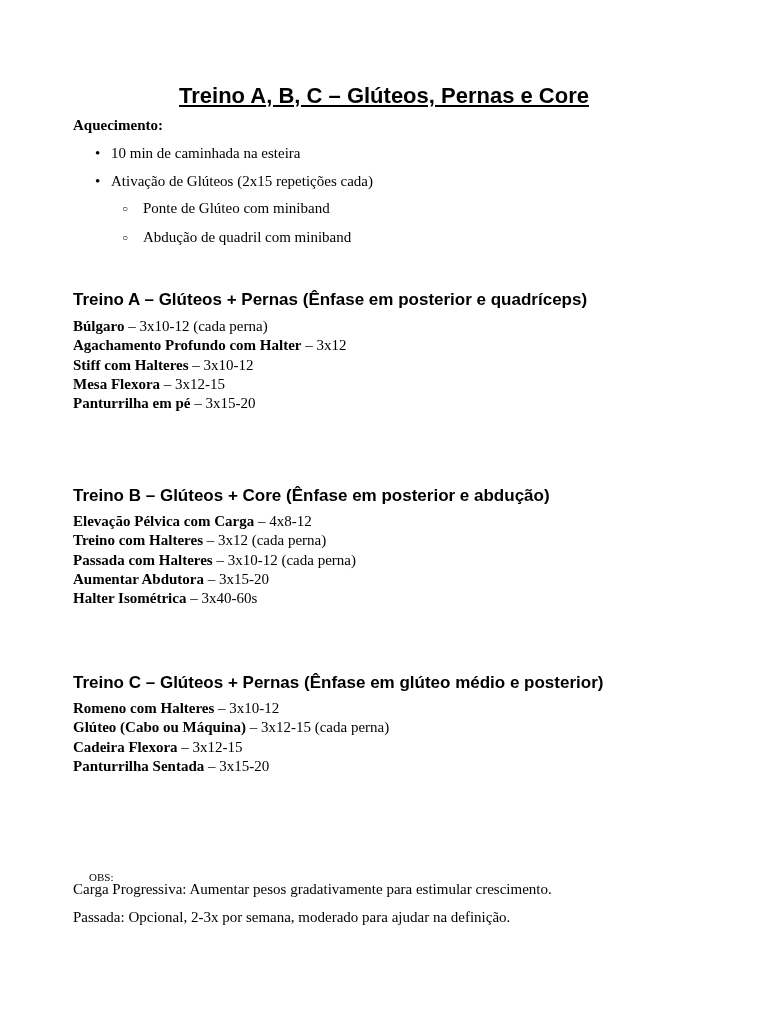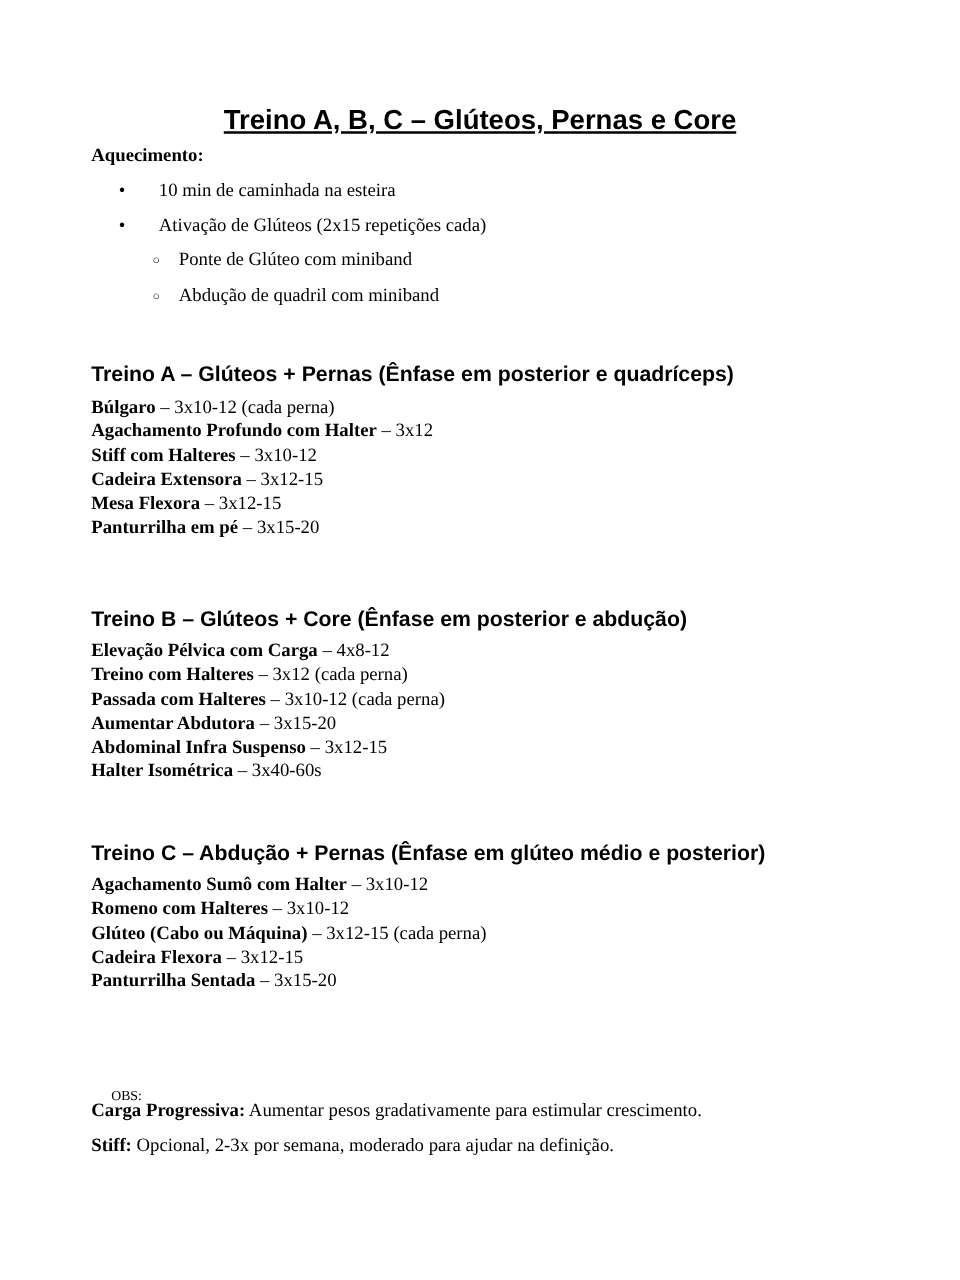--- a/index.html
+++ b/index.html
@@ -55,21 +55,21 @@
       position: absolute;
       left: 0;
       top: 0;
     }
     .bullet-row .text {
       position: absolute;
       top: 0;
     }
     .lvl1 { left: 22px; }
     .lvl1 .marker { font-size: 15px; }
-    .lvl1 .text { left: 32px; }
+    .lvl1 .text { left: 16px; }
     .lvl2 { left: 49px; }
     .lvl2 .marker { font-size: 10px; top: 1px; }
     .lvl2 .text { left: 21px; }
 
     .section-heading {
       position: absolute;
       left: 0;
       font-family: "Liberation Sans", sans-serif;
       font-weight: bold;
       font-size: 17px;
@@ -101,21 +101,21 @@
       margin: 16px;
     }
     .note {
       position: absolute;
       left: 0;
       font-size: 15px;
       line-height: 18px;
       margin: 0;
       white-space: nowrap;
     }
-    .note .note-label { font-weight: bold; }
+    .note .note-label { font-weight: normal; }
   </style>
 </head>
 <body>
 
 <div class="page">
 
   <h1 class="title">Treino A, B, C – Glúteos, Pernas e Core</h1>
 
   <p class="warmup-label">Aquecimento:</p>
 
@@ -136,41 +136,38 @@
       <span class="marker">○</span>
       <span class="text">Abdução de quadril com miniband</span>
     </div>
   </div>
 
   <h2 class="section-heading" style="top:290px">Treino A – Glúteos + Pernas (Ênfase em posterior e quadríceps)</h2>
   <ul class="exercise-list" style="top:317px">
     <li><span class="name">Búlgaro</span><span> – </span><span>3x10-12</span><span> (cada perna)</span></li>
     <li><span class="name">Agachamento Profundo com Halter</span><span> – </span><span>3x12</span><span></span></li>
     <li><span class="name">Stiff com Halteres</span><span> – </span><span>3x10-12</span><span></span></li>
-    <li><span class="name">Cadeira Extensora</span><span> – </span><span>3x12-15</span><span></span></li>
     <li><span class="name">Mesa Flexora</span><span> – </span><span>3x12-15</span><span></span></li>
     <li><span class="name">Panturrilha em pé</span><span> – </span><span>3x15-20</span><span></span></li>
   </ul>
 
   <h2 class="section-heading" style="top:486px">Treino B – Glúteos + Core (Ênfase em posterior e abdução)</h2>
   <ul class="exercise-list" style="top:512px">
     <li><span class="name">Elevação Pélvica com Carga</span><span> – </span><span>4x8-12</span><span></span></li>
     <li><span class="name">Treino com Halteres</span><span> – </span><span>3x12</span><span> (cada perna)</span></li>
     <li><span class="name">Passada com Halteres</span><span> – </span><span>3x10-12</span><span> (cada perna)</span></li>
     <li><span class="name">Aumentar Abdutora</span><span> – </span><span>3x15-20</span><span></span></li>
-    <li><span class="name">Abdominal Infra Suspenso</span><span> – </span><span>3x12-15</span><span></span></li>
     <li><span class="name">Halter Isométrica</span><span> – </span><span>3x40-60s</span><span></span></li>
   </ul>
 
-  <h2 class="section-heading" style="top:673px">Treino C – Abdução + Pernas (Ênfase em glúteo médio e posterior)</h2>
+  <h2 class="section-heading" style="top:673px">Treino C – Glúteos + Pernas (Ênfase em glúteo médio e posterior)</h2>
   <ul class="exercise-list" style="top:699px">
-    <li><span class="name">Agachamento Sumô com Halter</span><span> – </span><span>3x10-12</span><span></span></li>
     <li><span class="name">Romeno com Halteres</span><span> – </span><span>3x10-12</span><span></span></li>
     <li><span class="name">Glúteo (Cabo ou Máquina)</span><span> – </span><span>3x12-15</span><span> (cada perna)</span></li>
     <li><span class="name">Cadeira Flexora</span><span> – </span><span>3x12-15</span><span></span></li>
     <li><span class="name">Panturrilha Sentada</span><span> – </span><span>3x15-20</span><span></span></li>
   </ul>
 
   <p class="obs-label">OBS:</p>
   <p class="note" style="top:880px"><span class="note-label">Carga Progressiva:</span><span> Aumentar pesos gradativamente para estimular crescimento.</span></p>
-  <p class="note" style="top:908px"><span class="note-label">Stiff:</span><span> Opcional, 2-3x por semana, moderado para ajudar na definição.</span></p>
+  <p class="note" style="top:908px"><span class="note-label">Passada:</span><span> Opcional, 2-3x por semana, moderado para ajudar na definição.</span></p>
 
 </div>
 
 </body></html>

